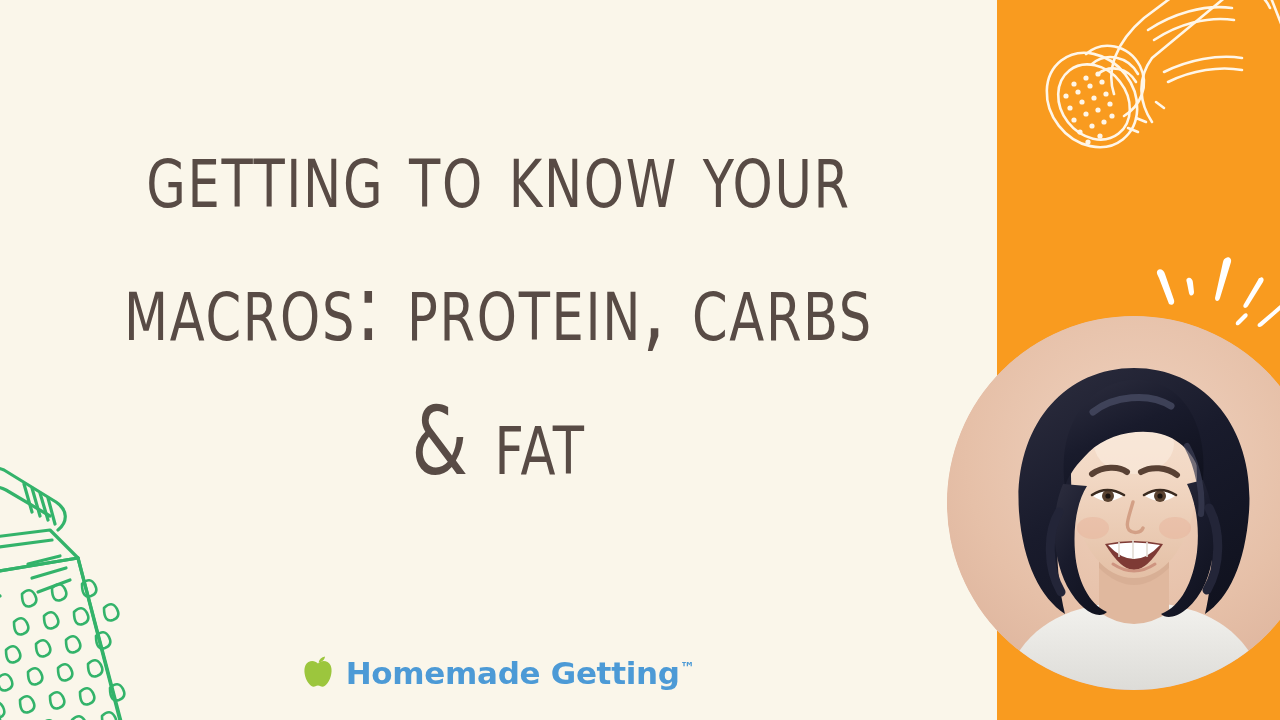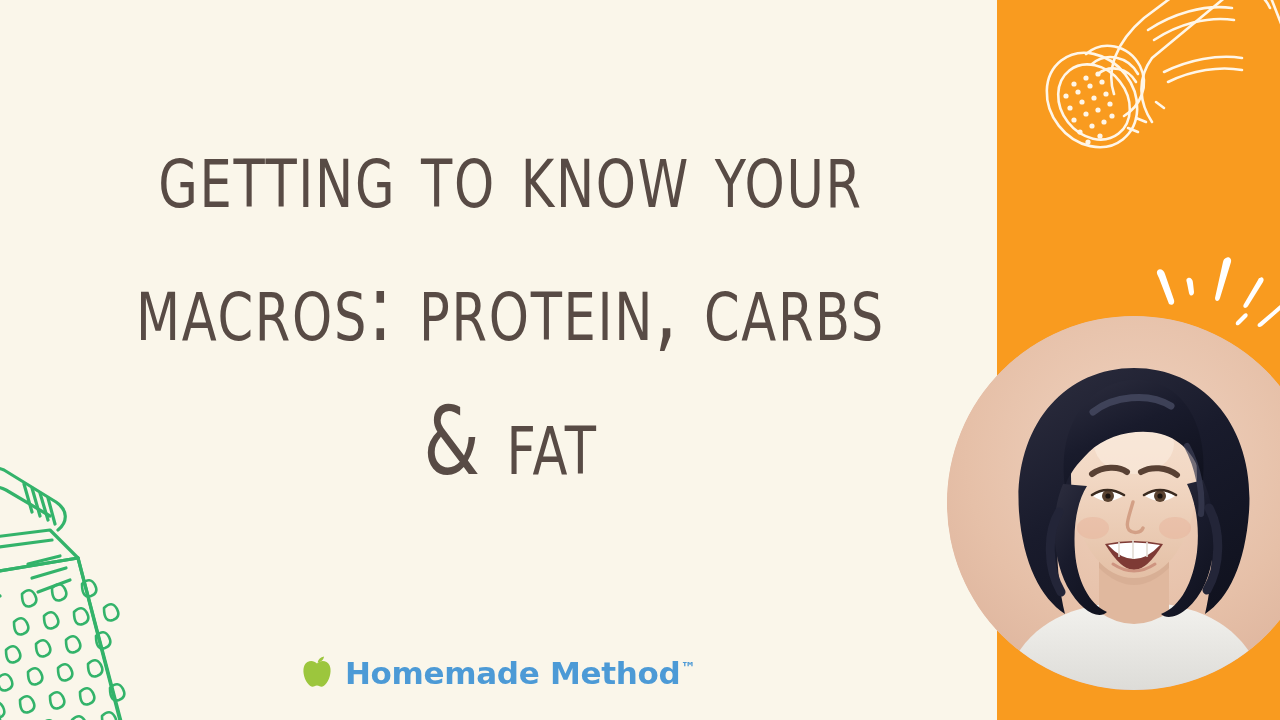--- a/index.html
+++ b/index.html
@@ -67,21 +67,21 @@
     height: 374px;
     border-radius: 50%;
     overflow: hidden;
     background: #E4BEA8;
   }
   .presenter-bubble svg { display: block; }
 
   
   .title-block {
     position: absolute;
-    left: 12px;
+    left: 0;
     top: 108px;
     width: 997px;
     text-align: center;
     color: #584B45;
   }
   .title-line {
     display: block;
     font-family: "DejaVu Sans Condensed", "Liberation Sans Narrow", "Liberation Sans", sans-serif;
     font-size: 94px;
     line-height: 1.42;
@@ -332,16 +332,16 @@
   <div class="logo">
     <span class="logo-apple">
       <svg viewBox="0 0 30 34" width="30" height="34">
         <path d="M15 7.5 C 11.5 3.5, 5 4.2, 2.6 9 C 0.2 13.8, 1.6 21.8, 5.4 27
                  C 7.6 30.1, 10.2 31.4, 12.4 30.2 C 14 29.4, 16 29.4, 17.6 30.2
                  C 19.8 31.4, 22.4 30.1, 24.6 27 C 28.4 21.8, 29.8 13.8, 27.4 9
                  C 25 4.2, 18.5 3.5, 15 7.5 Z" fill="#9CC63D"></path>
         <path d="M15.6 6.6 C 16.2 3.4, 18.6 1.2, 22 0.6 C 21.6 3.8, 19.2 6.2, 15.6 6.6 Z" fill="#9CC63D"></path>
       </svg>
     </span>
-    <span class="logo-text"><span>Homemade Method</span><span class="logo-tm">™</span></span>
+    <span class="logo-text"><span>Homemade Getting</span><span class="logo-tm">™</span></span>
   </div>
 
 </div>
 
 </body></html>

